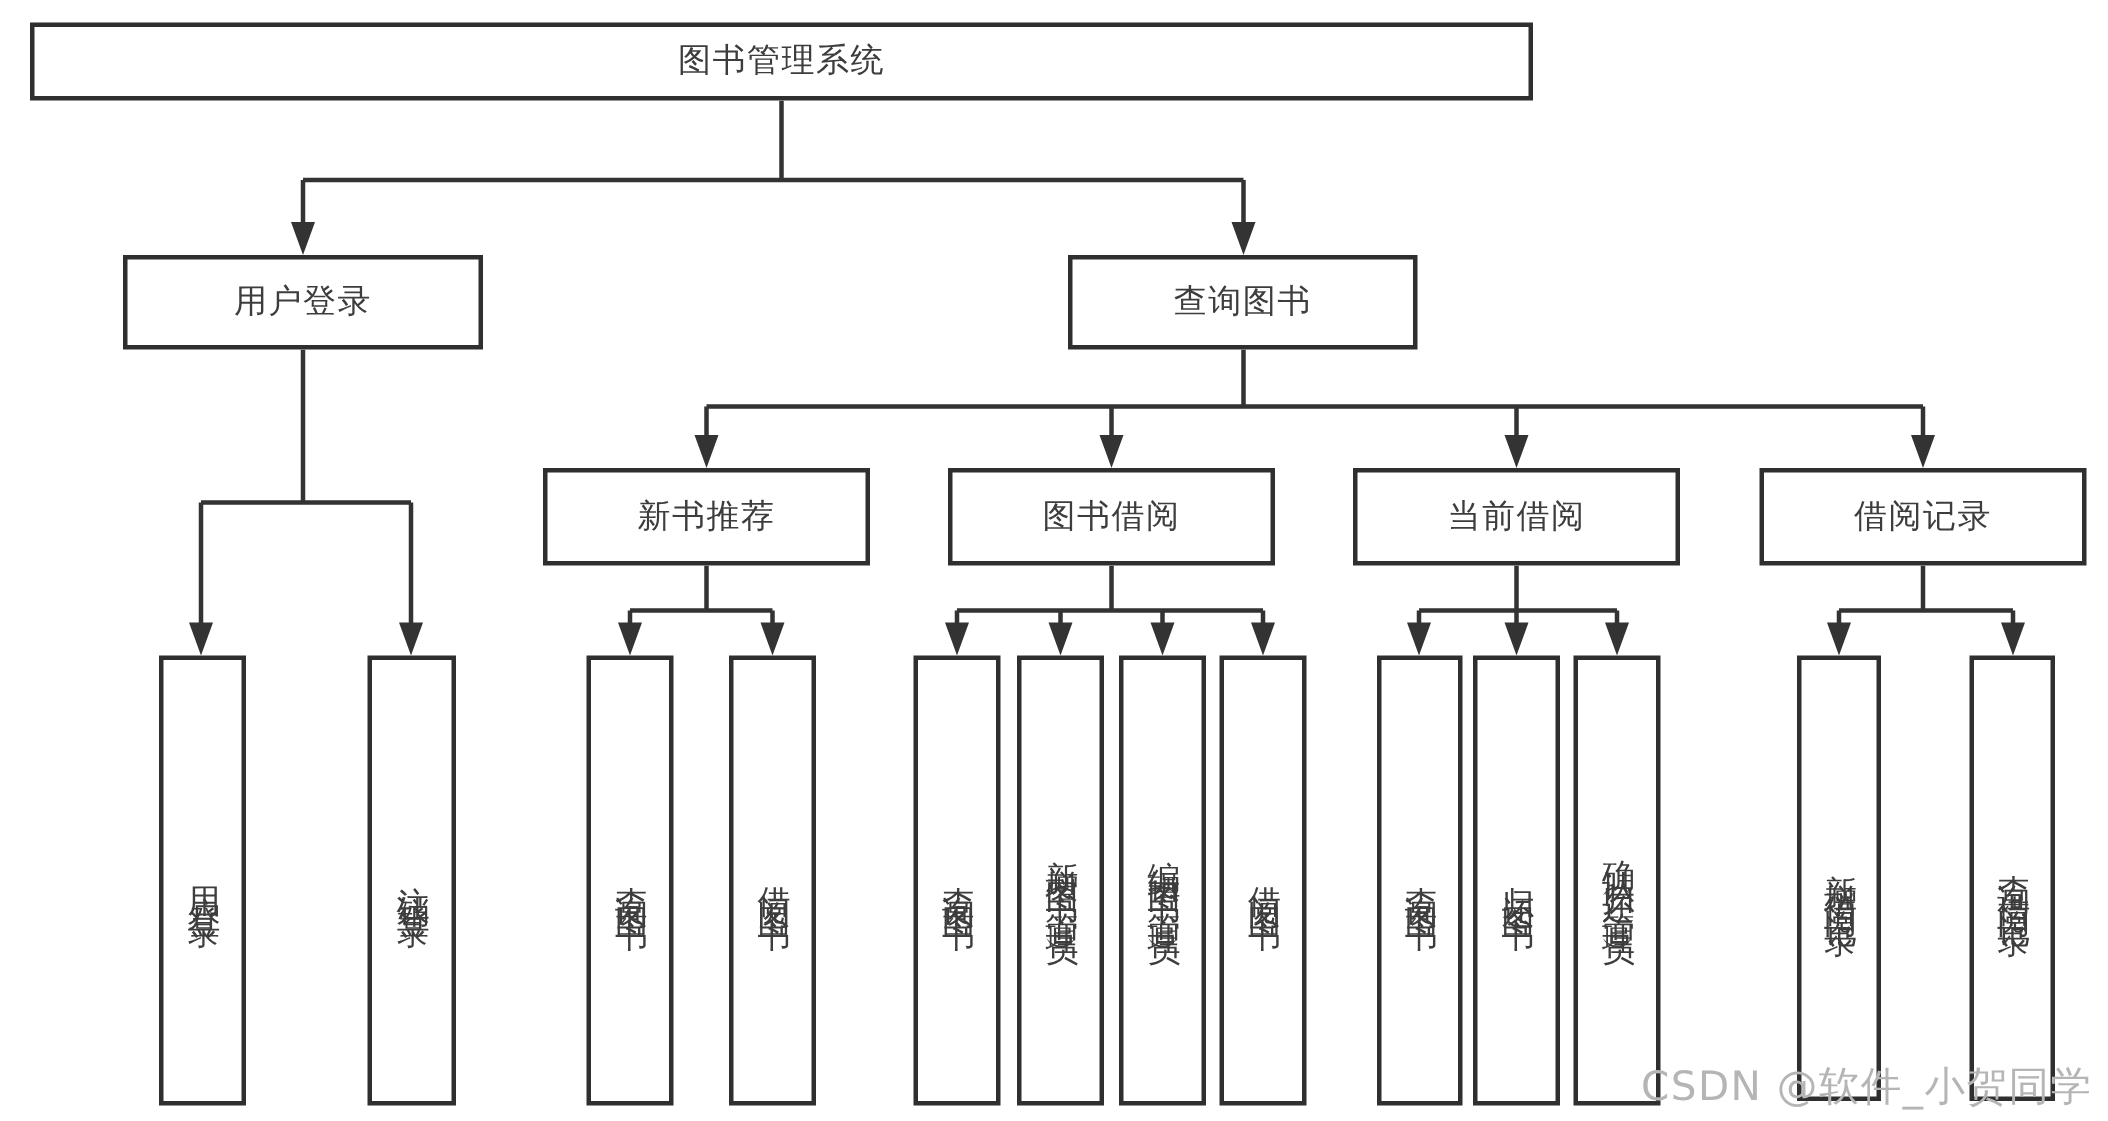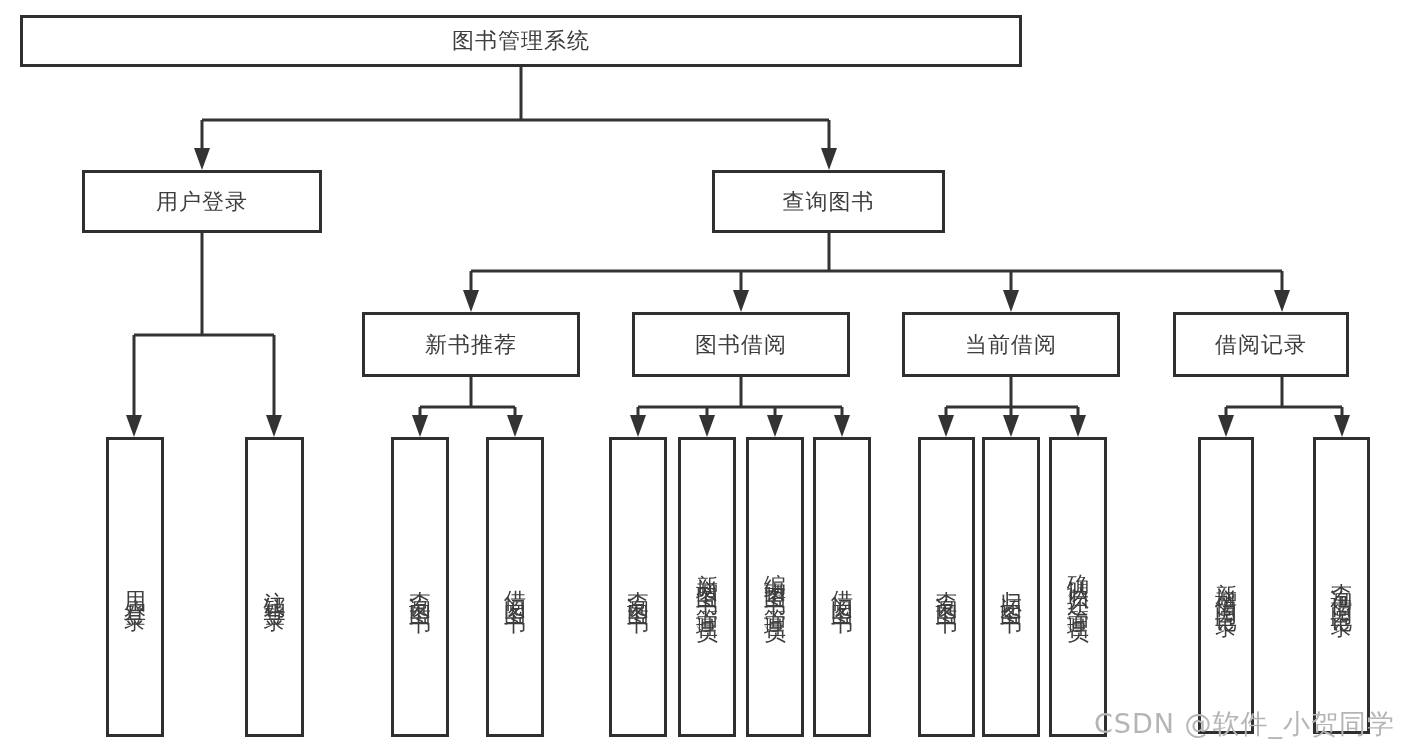--- a/index.html
+++ b/index.html
@@ -96,21 +96,21 @@
 
   <div class="box hbox" style="left:632px;top:312px;width:218px;height:65px;">
     <span>图书借阅</span>
   </div>
   <div class="box hbox" style="left:362px;top:312px;width:218px;height:65px;">
     <span>新书推荐</span>
   </div>
   <div class="box hbox" style="left:902px;top:312px;width:218px;height:65px;">
     <span>当前借阅</span>
   </div>
-  <div class="box hbox" style="left:1173px;top:312px;width:176px;height:65px;">
+  <div class="box hbox" style="left:1173px;top:312px;width:218px;height:65px;">
     <span>借阅记录</span>
   </div>
 
   <div class="box vbox" style="left:106px;top:437px;width:58px;height:300px;">
     <span>用户登录</span>
   </div>
   <div class="box vbox" style="left:245px;top:437px;width:59px;height:300px;">
     <span>注销登录</span>
   </div>
 

